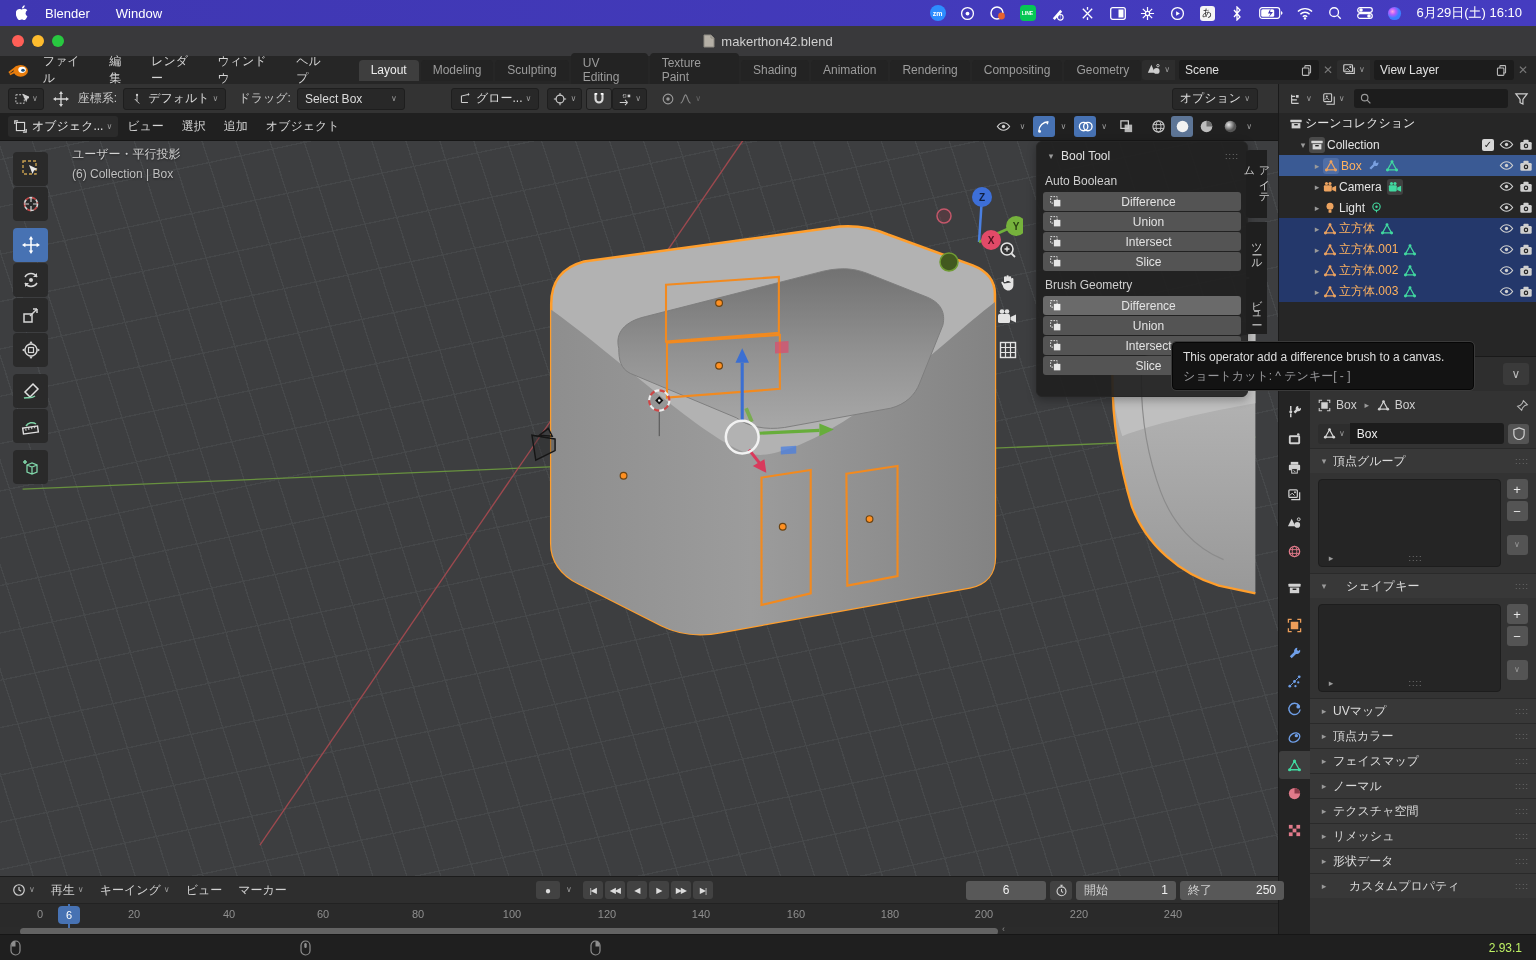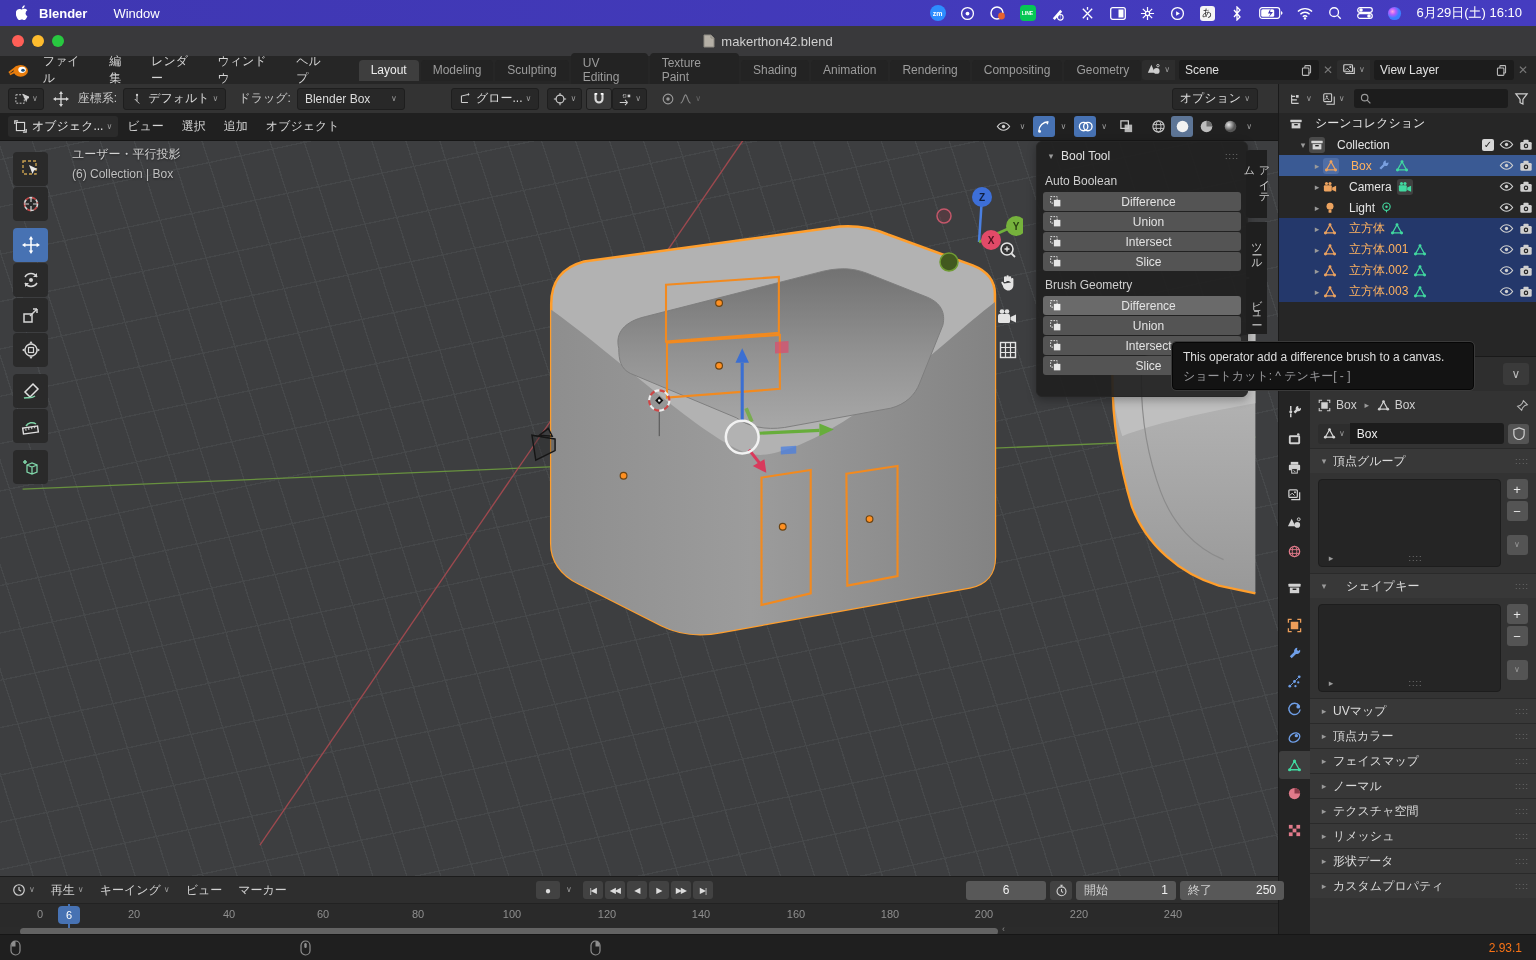--- a/index.html
+++ b/index.html
@@ -6,21 +6,21 @@
   body{width:1536px;height:960px;position:relative;overflow:hidden;
        font-family:"Liberation Sans","DejaVu Sans",sans-serif;font-size:12px;color:#d6d6d6;
        -webkit-font-smoothing:antialiased;}
   .abs{position:absolute;}
   .flex{display:flex;align-items:center;}
   .chev{font-size:8px;color:#9a9a9a;margin-left:3px;line-height:1;}
   svg{display:block;}
   
   #menubar{left:0;top:0;width:1536px;height:26px;background:linear-gradient(90deg,#3f37b2,#453cc0);
            display:flex;align-items:center;color:#fff;}
-  #menubar .mname{font-weight:bold;margin-left:8px;font-size:13px;}
+  #menubar .mname{font-weight:normal;margin-left:14px;font-size:13px;}
   #menubar .mitem{margin-left:26px;font-size:13px;}
   #mac-status{margin-left:auto;display:flex;align-items:center;gap:14px;padding-right:14px;}
   .sic{width:16px;height:16px;display:flex;align-items:center;justify-content:center;color:#fff;font-size:11px;}
   .zmbadge{background:#2d8cff;border-radius:50%;width:16px;height:16px;font-size:7px;font-weight:bold;
            display:flex;align-items:center;justify-content:center;color:#fff;}
   .linebadge{background:#06c755;border-radius:4px;width:16px;height:16px;font-size:5px;font-weight:bold;
            display:flex;align-items:center;justify-content:center;color:#fff;}
   .imebadge{background:#f5f5f5;border-radius:3px;width:15px;height:15px;font-size:10px;color:#222;
            display:flex;align-items:center;justify-content:center;}
   #clock{font-size:13px;margin-left:0;}
@@ -93,21 +93,21 @@
   
   #tooltip{left:1172px;top:342px;width:302px;height:48px;background:#131313;border:1px solid #060606;
       outline:1px solid #3a3a3a;border-radius:4px;z-index:60;padding:7px 10px;box-sizing:border-box;}
   #tooltip .t1{color:#dedede;}
   #tooltip .t2{color:#98989b;margin-top:4px;}
   
   #rightpanel{left:1278px;top:113px;width:258px;height:821px;background:#282828;
       border-left:1px solid #1a1a1a;}
   #outliner-body{position:absolute;left:0;top:0;width:258px;height:243px;background:#262626;}
   .orow{display:flex;align-items:center;height:21px;padding-right:4px;}
-  .orow .nm{margin-left:12px;}
+  .orow .nm{margin-left:2px;}
   .o-orange{color:#ffb25f;}
   .o-white{color:#e4e4e4;}
   .rowsel{background:#24386b;}
   .rowact{background:#3a5a94;}
   .disc{color:#9a9a9a;font-size:9px;width:12px;text-align:center;}
   .rsp{margin-left:auto;display:flex;align-items:center;gap:5px;}
   .chk{width:12px;height:12px;background:#d7d7d7;border-radius:2px;color:#222;font-size:10px;
        display:flex;align-items:center;justify-content:center;font-weight:bold;}
   .dataic{margin-left:5px;}
   .activecam{background:#404040;border-radius:3px;padding:1px;}
@@ -148,21 +148,21 @@
       justify-content:center;color:#f0f0f0;}
   #tl-ruler{position:relative;height:23px;background:#2a2a2a;color:#8f8f8f;font-size:11px;}
   .rnum{position:absolute;top:4px;transform:translateX(-50%);}
   #playhead-badge{position:absolute;top:2px;width:22px;height:18px;background:#4772b3;color:#fff;
       border-radius:4px;display:flex;align-items:center;justify-content:center;font-size:11px;}
   #playhead-line{position:absolute;width:2px;background:#4772b3;}
   #tl-scroll{position:relative;height:9px;margin-top:0;}
   #tl-scrollbar{position:absolute;left:20px;top:1px;width:978px;height:7px;background:#636363;border-radius:4px;}
   
   #statusbar{left:0;top:934px;width:1536px;height:26px;background:#1f1f1f;display:flex;align-items:center;
-      color:#f97316;border-top:1px solid #161616;}
+      color:#bef264;border-top:1px solid #161616;}
   #version{margin-left:auto;padding-right:14px;}
   .mouseic{position:absolute;top:5px;}
 </style>
 </head>
 <body>
 
 <svg width="0" height="0" style="position:absolute">
   <symbol id="i-eye" viewBox="0 0 16 16">
       <path d="M1.5 8s2.7-4 6.5-4 6.5 4 6.5 4-2.7 4-6.5 4S1.5 8 1.5 8z" fill="none" stroke="currentColor" stroke-width="1.3"></path>
       <circle cx="8" cy="8" r="1.8" fill="currentColor"></circle>
@@ -417,21 +417,21 @@
   <div class="dd">
     <svg width="12" height="12" viewBox="0 0 16 16" style="margin-right:5px">
         <path d="M8 2v9M8 11l-3-3M8 11l3 3" stroke="#cfcfcf" stroke-width="1.3" fill="none"></path>
         <circle cx="8" cy="2.5" r="1.5" fill="#cfcfcf"></circle>
       </svg>
     <span>デフォルト</span>
     <span class="chev">∨</span>
   </div>
   <span class="lbl" style="margin-left:12px">ドラッグ:</span>
   <div class="dd" style="width:92px">
-    <span>Blender Box</span>
+    <span>Select Box</span>
     <span class="chev" style="margin-left:auto">∨</span>
   </div>
   <div class="dd" style="margin-left:46px">
     <svg width="13" height="13" viewBox="0 0 16 16" style="margin-right:4px">
         <path d="M3 13V5l8-2M3 13h8" stroke="#cfcfcf" stroke-width="1.3" fill="none"></path>
         <path d="M11 1l2 2-2 2z" fill="#cfcfcf"></path>
       </svg>
     <span>グロー...</span>
     <span class="chev">∨</span>
   </div>
@@ -1221,21 +1221,21 @@
           <span style="margin-left:3px">リメッシュ</span>
           <span class="dots">::::</span>
         </div>
       <div class="psec">
           <span class="disc">▸</span>
           <span style="margin-left:3px">形状データ</span>
           <span class="dots">::::</span>
         </div>
       <div class="psec">
           <span class="disc">▸</span>
-          <span style="margin-left:3px">カスタムプロパティ</span>
+          <span style="margin-left:19px">カスタムプロパティ</span>
           <span class="dots">::::</span>
         </div>
     </div>
   </div>
 </div>
 
 <div id="tooltip" class="abs">
   <div class="t1">This operator add a difference brush to a canvas.</div>
   <div class="t2">ショートカット: ^ テンキー[ - ]</div>
 </div>

